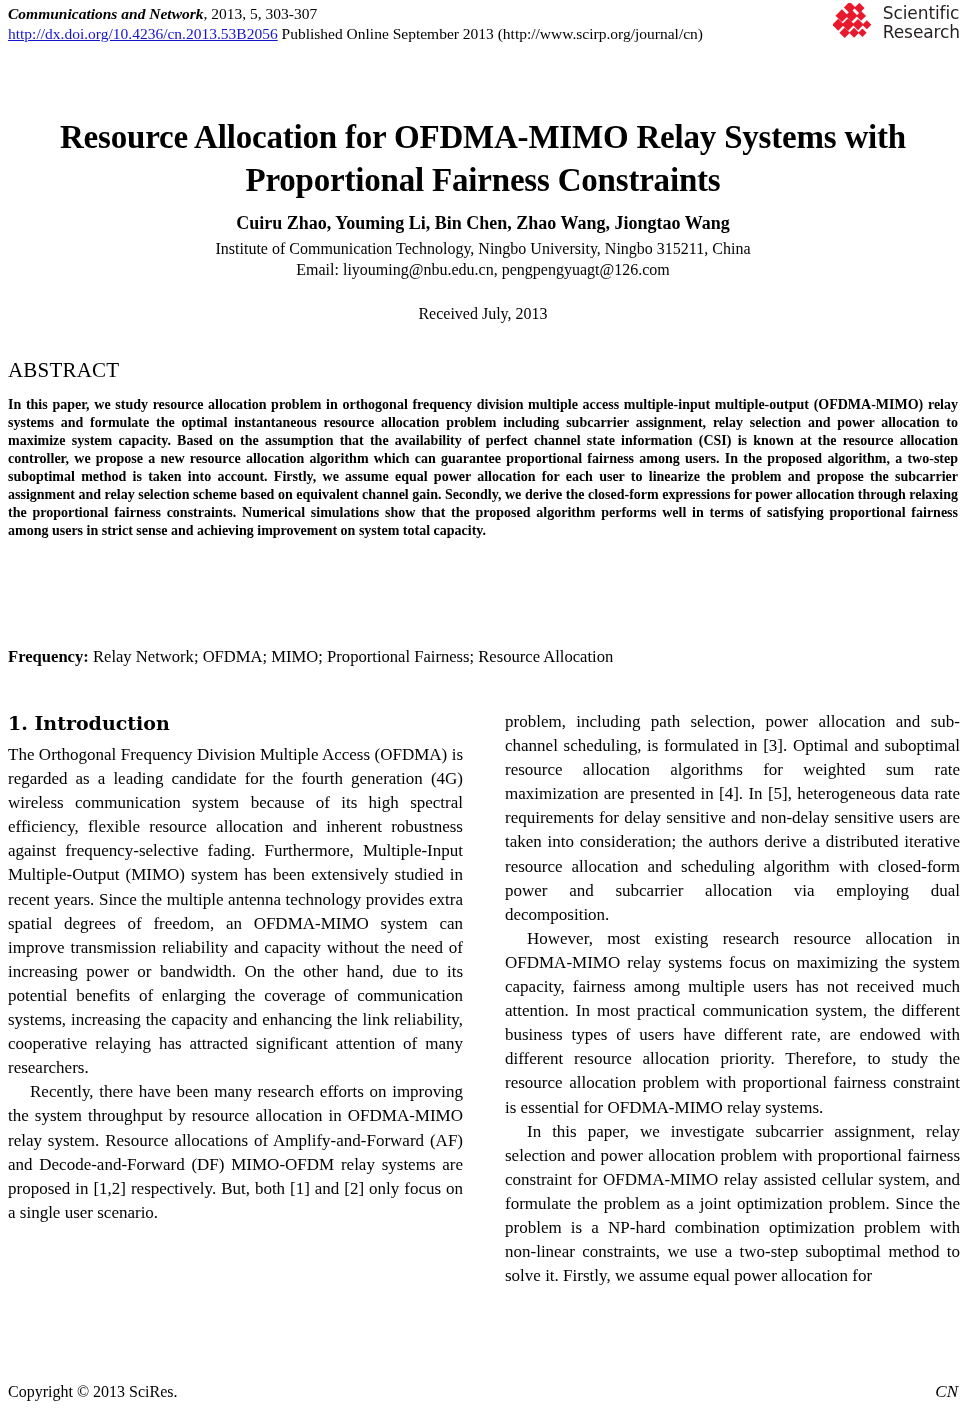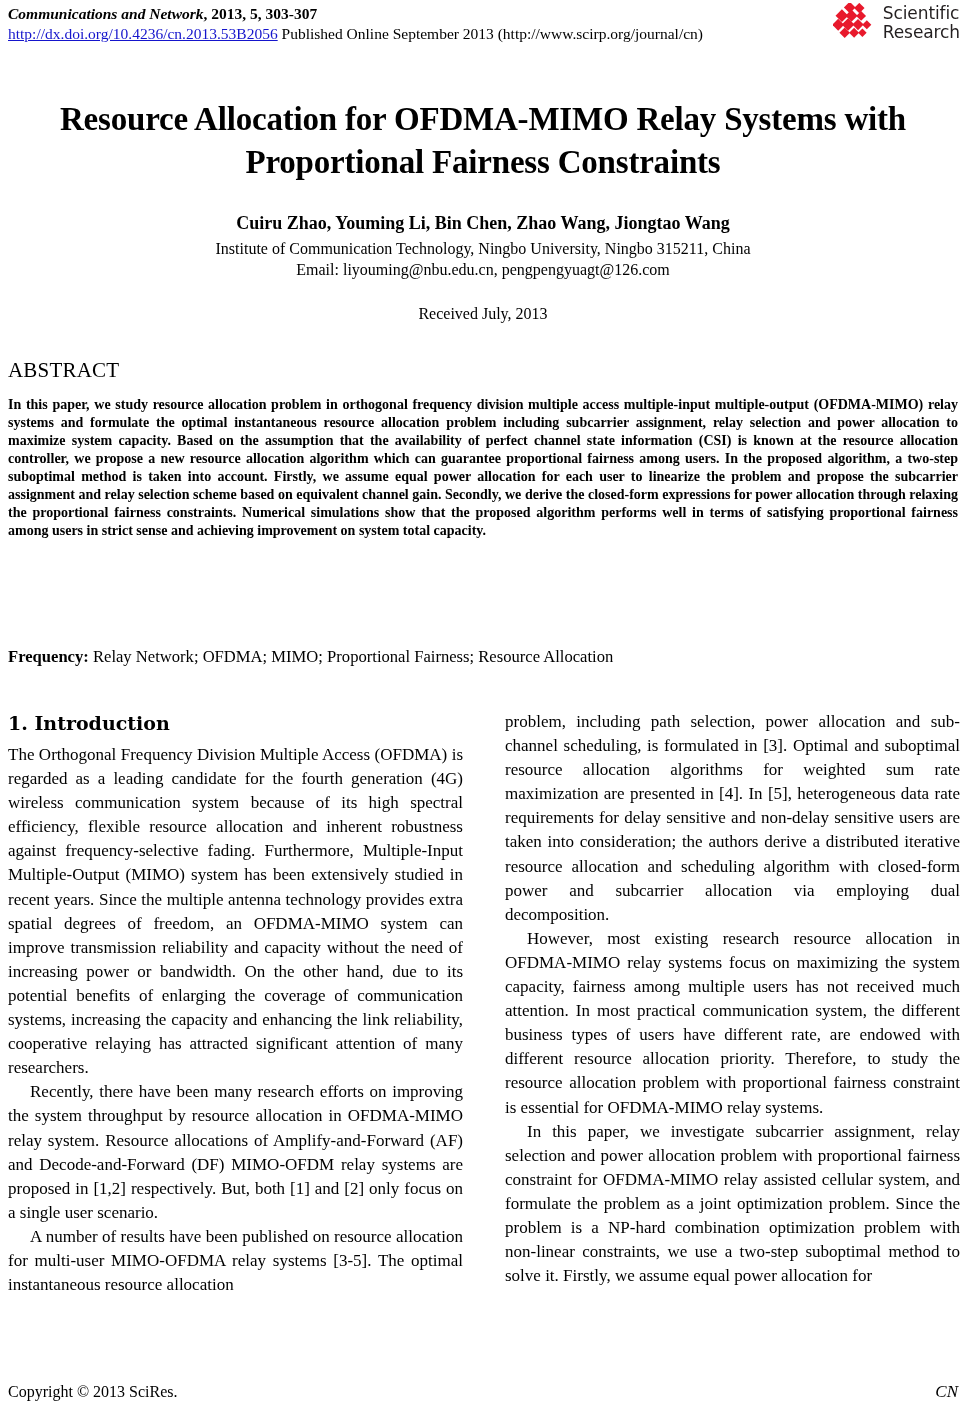--- a/index.html
+++ b/index.html
@@ -36,21 +36,21 @@
   .runhead-line1 {
     font-size: 15.5px;
     line-height: 19px;
     white-space: nowrap;
   }
   .runhead-journal {
     font-style: italic;
     font-weight: bold;
   }
   .runhead-issue {
-    font-weight: bold;
+    font-weight: normal;
   }
   .runhead-line2 {
     font-size: 15.5px;
     line-height: 19px;
     white-space: nowrap;
     margin-top: 1px;
   }
   .doi-link {
     color: #1515CC;
     text-decoration: underline;
@@ -78,21 +78,21 @@
     font-size: 17px;
     line-height: 19px;
     color: #231f20;
     letter-spacing: -0.1px;
   }
 
   
   .title {
     position: absolute;
     left: 40px;
-    top: 76px;
+    top: 94px;
     width: 886px;
     text-align: center;
     font-size: 33px;
     line-height: 43px;
     font-weight: bold;
     font-family: "Liberation Serif", "DejaVu Serif", serif;
     letter-spacing: -0.2px;
   }
 
   
@@ -262,21 +262,20 @@
   <div class="abstract-head">ABSTRACT</div>
   <div class="abstract-body">In this paper, we study resource allocation problem in orthogonal frequency division multiple access multiple-input multiple-output (OFDMA-MIMO) relay systems and formulate the optimal instantaneous resource allocation problem including subcarrier assignment, relay selection and power allocation to maximize system capacity. Based on the assumption that the availability of perfect channel state information (CSI) is known at the resource allocation controller, we propose a new resource allocation algorithm which can guarantee proportional fairness among users. In the proposed algorithm, a two-step suboptimal method is taken into account. Firstly, we assume equal power allocation for each user to linearize the problem and propose the subcarrier assignment and relay selection scheme based on equivalent channel gain. Secondly, we derive the closed-form expressions for power allocation through relaxing the proportional fairness constraints. Numerical simulations show that the proposed algorithm performs well in terms of satisfying proportional fairness among users in strict sense and achieving improvement on system total capacity.</div>
 
   <div class="keywords"><b>Frequency:</b><span> Relay Network; OFDMA; MIMO; Proportional Fairness; Resource Allocation</span></div>
 
   <div class="columns">
     <div class="col col-left">
       <div class="sec-head">1. Introduction</div>
       <p class="para">The Orthogonal Frequency Division Multiple Access (OFDMA) is regarded as a leading candidate for the fourth generation (4G) wireless communication system because of its high spectral efficiency, flexible resource allocation and inherent robustness against frequency-selective fading. Furthermore, Multiple-Input Multiple-Output (MIMO) system has been extensively studied in recent years. Since the multiple antenna technology provides extra spatial degrees of freedom, an OFDMA-MIMO system can improve transmission reliability and capacity without the need of increasing power or bandwidth. On the other hand, due to its potential benefits of enlarging the coverage of communication systems, increasing the capacity and enhancing the link reliability, cooperative relaying has attracted significant attention of many researchers.</p>
       <p class="para">Recently, there have been many research efforts on improving the system throughput by resource allocation in OFDMA-MIMO relay system. Resource allocations of Amplify-and-Forward (AF) and Decode-and-Forward (DF) MIMO-OFDM relay systems are proposed in [1,2] respectively. But, both [1] and [2] only focus on a single user scenario.</p>
-      <p class="para">A number of results have been published on resource allocation for multi-user MIMO-OFDMA relay systems [3-5]. The optimal instantaneous resource allocation</p>
     </div>
     <div class="col col-right">
       <p class="para">problem, including path selection, power allocation and sub-channel scheduling, is formulated in [3]. Optimal and suboptimal resource allocation algorithms for weighted sum rate maximization are presented in [4]. In [5], heterogeneous data rate requirements for delay sensitive and non-delay sensitive users are taken into consideration; the authors derive a distributed iterative resource allocation and scheduling algorithm with closed-form power and subcarrier allocation via employing dual decomposition.</p>
       <p class="para">However, most existing research resource allocation in OFDMA-MIMO relay systems focus on maximizing the system capacity, fairness among multiple users has not received much attention. In most practical communication system, the different business types of users have different rate, are endowed with different resource allocation priority. Therefore, to study the resource allocation problem with proportional fairness constraint is essential for OFDMA-MIMO relay systems.</p>
       <p class="para">In this paper, we investigate subcarrier assignment, relay selection and power allocation problem with proportional fairness constraint for OFDMA-MIMO relay assisted cellular system, and formulate the problem as a joint optimization problem. Since the problem is a NP-hard combination optimization problem with non-linear constraints, we use a two-step suboptimal method to solve it. Firstly, we assume equal power allocation for</p>
     </div>
   </div>
 
   <div class="footer">
     <div class="copyright">Copyright © 2013 SciRes.</div>

